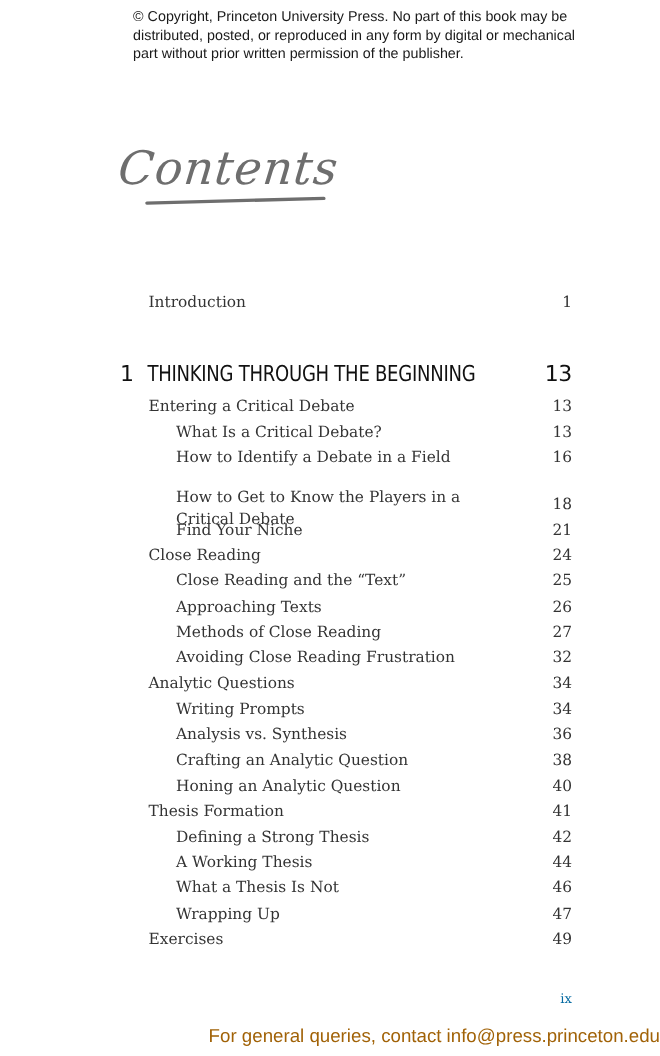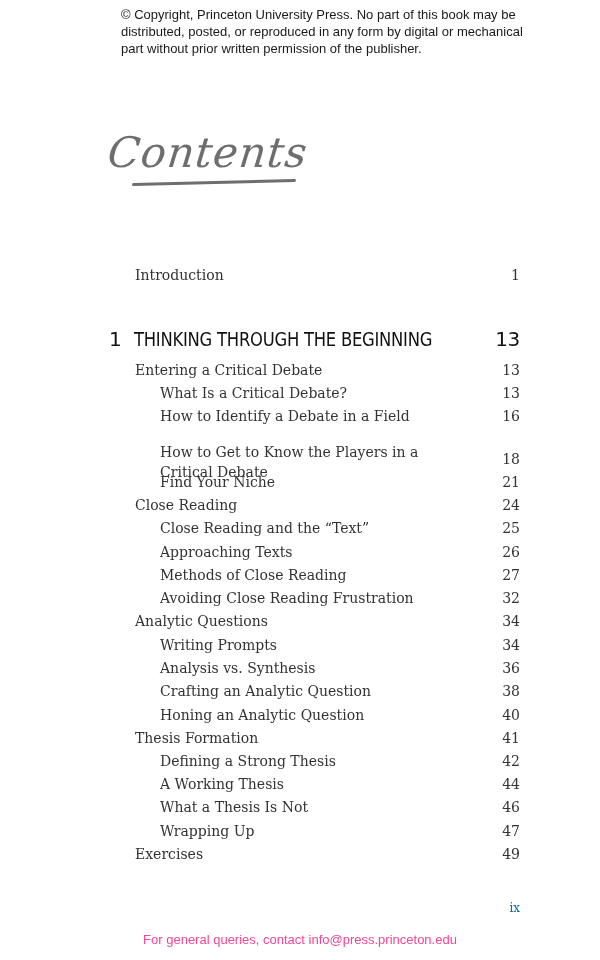--- a/index.html
+++ b/index.html
@@ -96,24 +96,24 @@
       font-family: "DejaVu Serif", serif;
       font-size: 12px;
       color: #0369a1;
       margin-top: 13px;
     }
     .footer {
       position: absolute;
       left: 0;
       width: 600px;
       top: 932px;
-      text-align: center;
+      text-align: right;
       font-family: "Liberation Sans", sans-serif;
-      font-size: 13px;
-      color: #ec4899;
+      font-size: 17px;
+      color: #a16207;
     }
   </style>
 </head>
 <body>
 
 <div class="copyright">
   <div>© Copyright, Princeton University Press. No part of this book may be</div>
   <div>distributed, posted, or reproduced in any form by digital or mechanical</div>
   <div>part without prior written permission of the publisher.</div>
 </div>

